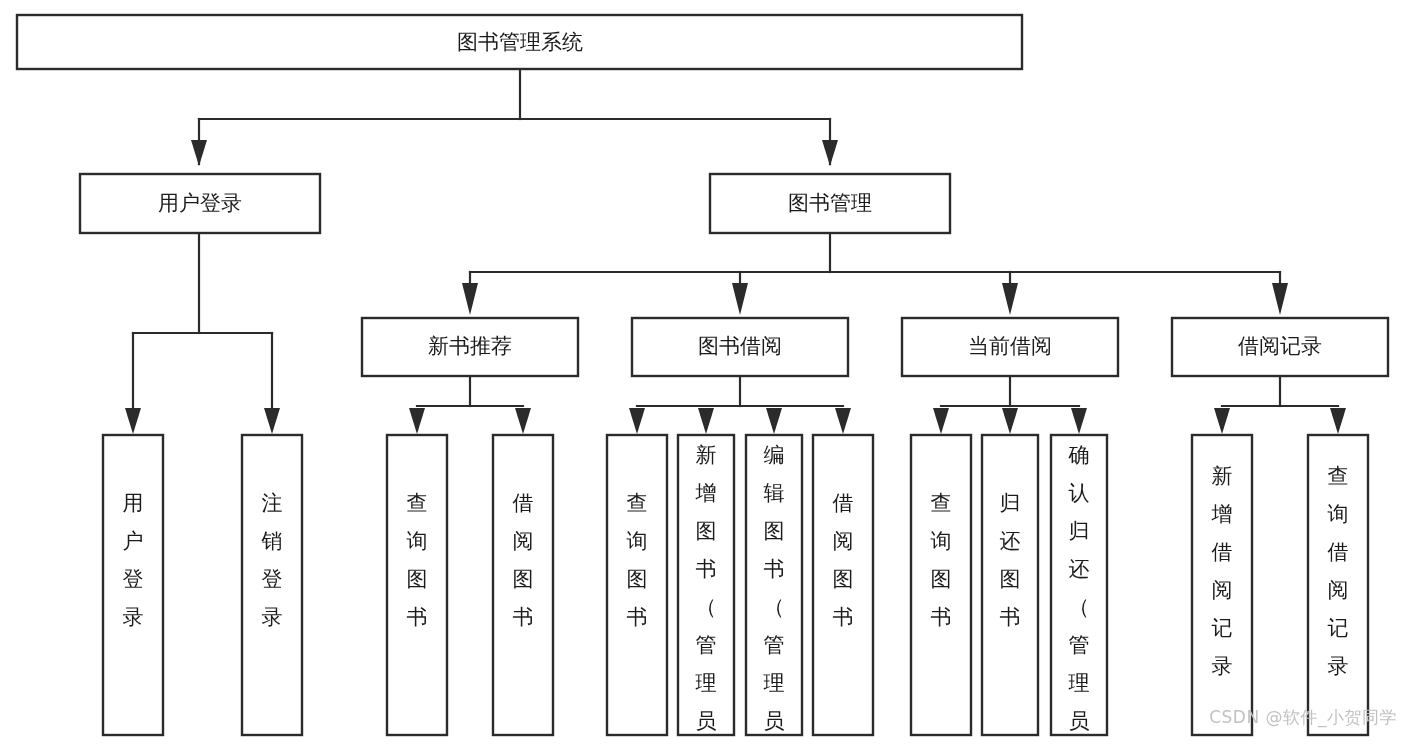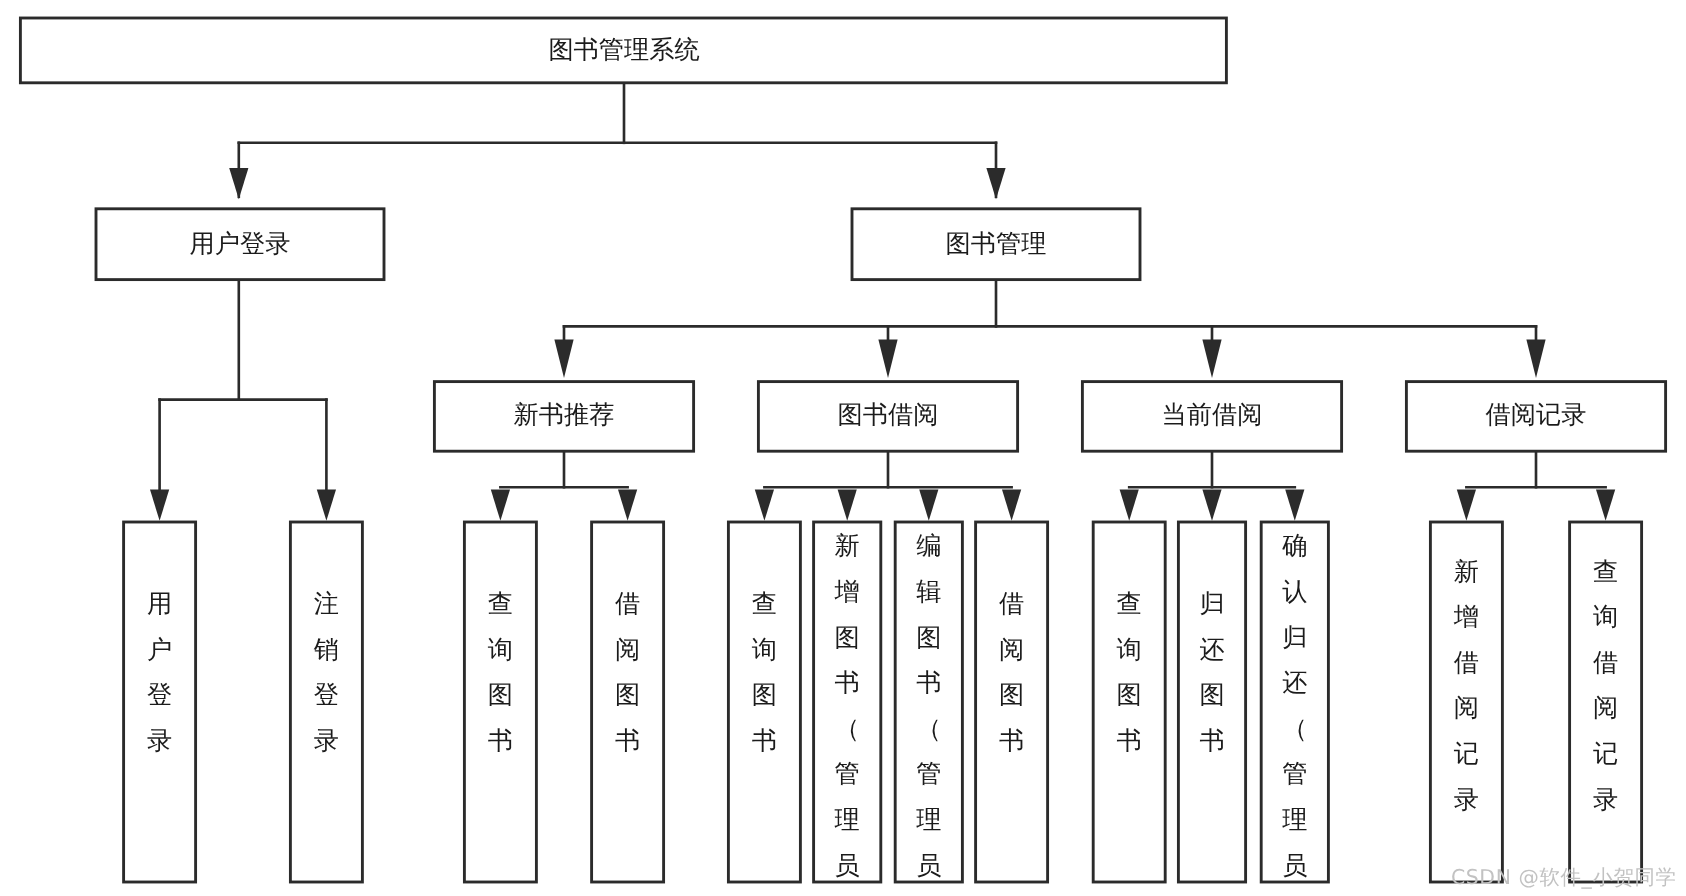--- a/index.html
+++ b/index.html
@@ -51,21 +51,21 @@
   }
   .node-label-v {
     font-family: "DejaVu Sans", "Liberation Sans", sans-serif;
     font-size: 21px;
     fill: #1b1b1b;
     text-anchor: middle;
   }
   .watermark {
     position: absolute;
     right: 8px;
-    bottom: 4px;
+    bottom: 18px;
     font-family: "DejaVu Sans", "Liberation Sans", sans-serif;
     font-size: 17px;
     color: #c2c2c2;
     letter-spacing: 0.5px;
     white-space: nowrap;
     user-select: none;
   }
 </style>
 </head>
 <body>

